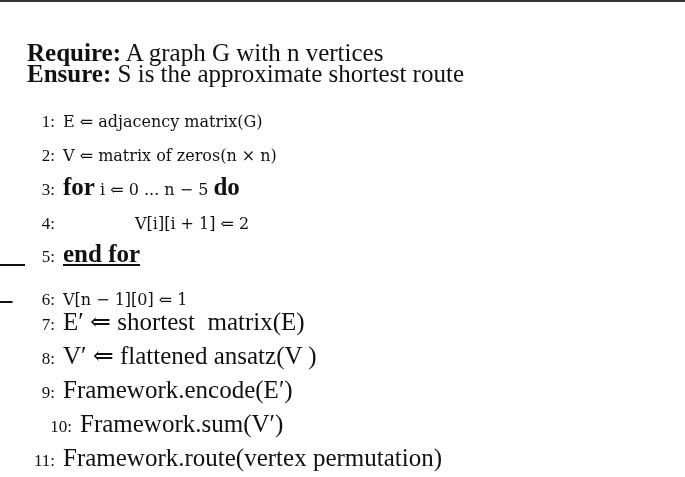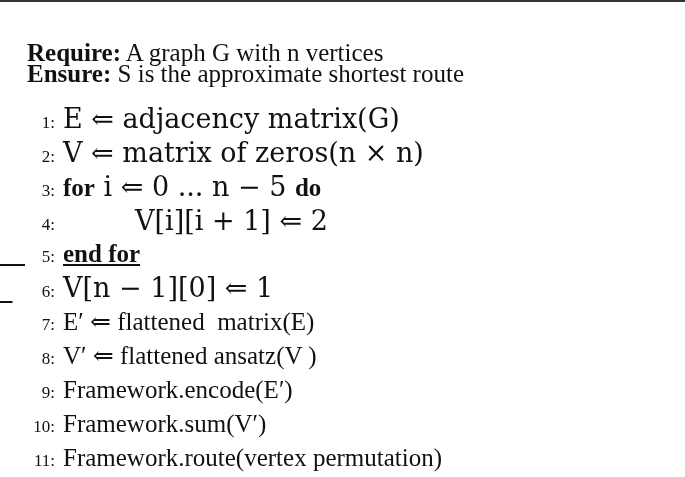--- a/index.html
+++ b/index.html
@@ -36,21 +36,21 @@
     }
     .lineno {
       display: inline-block;
       font-size: 17px;
       text-align: right;
       width: 30px;
       margin-right: 8px;
     }
     .math {
       font-family: "DejaVu Serif", "Liberation Serif", serif;
-      font-size: 27px;
+      font-size: 16px;
     }
     .indent {
       display: inline-block;
       width: 72px;
     }
   </style>
 </head>
 <body>
 
 <div class="top-rule"></div>
@@ -78,37 +78,37 @@
   </div>
 
   <div class="line" style="top:170px;">
     <span class="lineno">4:</span><span class="indent"></span><span class="math">V[i][i + 1] ⇐ 2</span>
   </div>
 
   <div class="line" style="top:203px;text-decoration:underline;">
     <span class="lineno">5:</span><span class="kw">end for</span>
   </div>
 
-  <div class="line" style="top:237px;">
+  <div class="line" style="top:246px;">
     <span class="lineno">6:</span><span class="math">V[n − 1][0] ⇐ 1</span>
   </div>
 
   <div class="line" style="top:271px;">
-    <span class="lineno">7:</span><span>E′ ⇐ flattened  matrix(E)</span>
+    <span class="lineno">7:</span><span>E′ ⇐ shortest  matrix(E)</span>
   </div>
 
   <div class="line" style="top:305px;">
     <span class="lineno">8:</span><span>V′ ⇐ flattened ansatz(V )</span>
   </div>
 
   <div class="line" style="top:339px;">
     <span class="lineno">9:</span><span>Framework.encode(E′)</span>
   </div>
 
-  <div class="line" style="top:373px;">
+  <div class="line" style="top:373px;margin-left:17px;">
     <span class="lineno">10:</span><span>Framework.sum(V′)</span>
   </div>
 
   <div class="line" style="top:407px;">
     <span class="lineno">11:</span><span>Framework.route(vertex permutation)</span>
   </div>
 
   <div class="line" style="top:441px;">
     
   </div>

